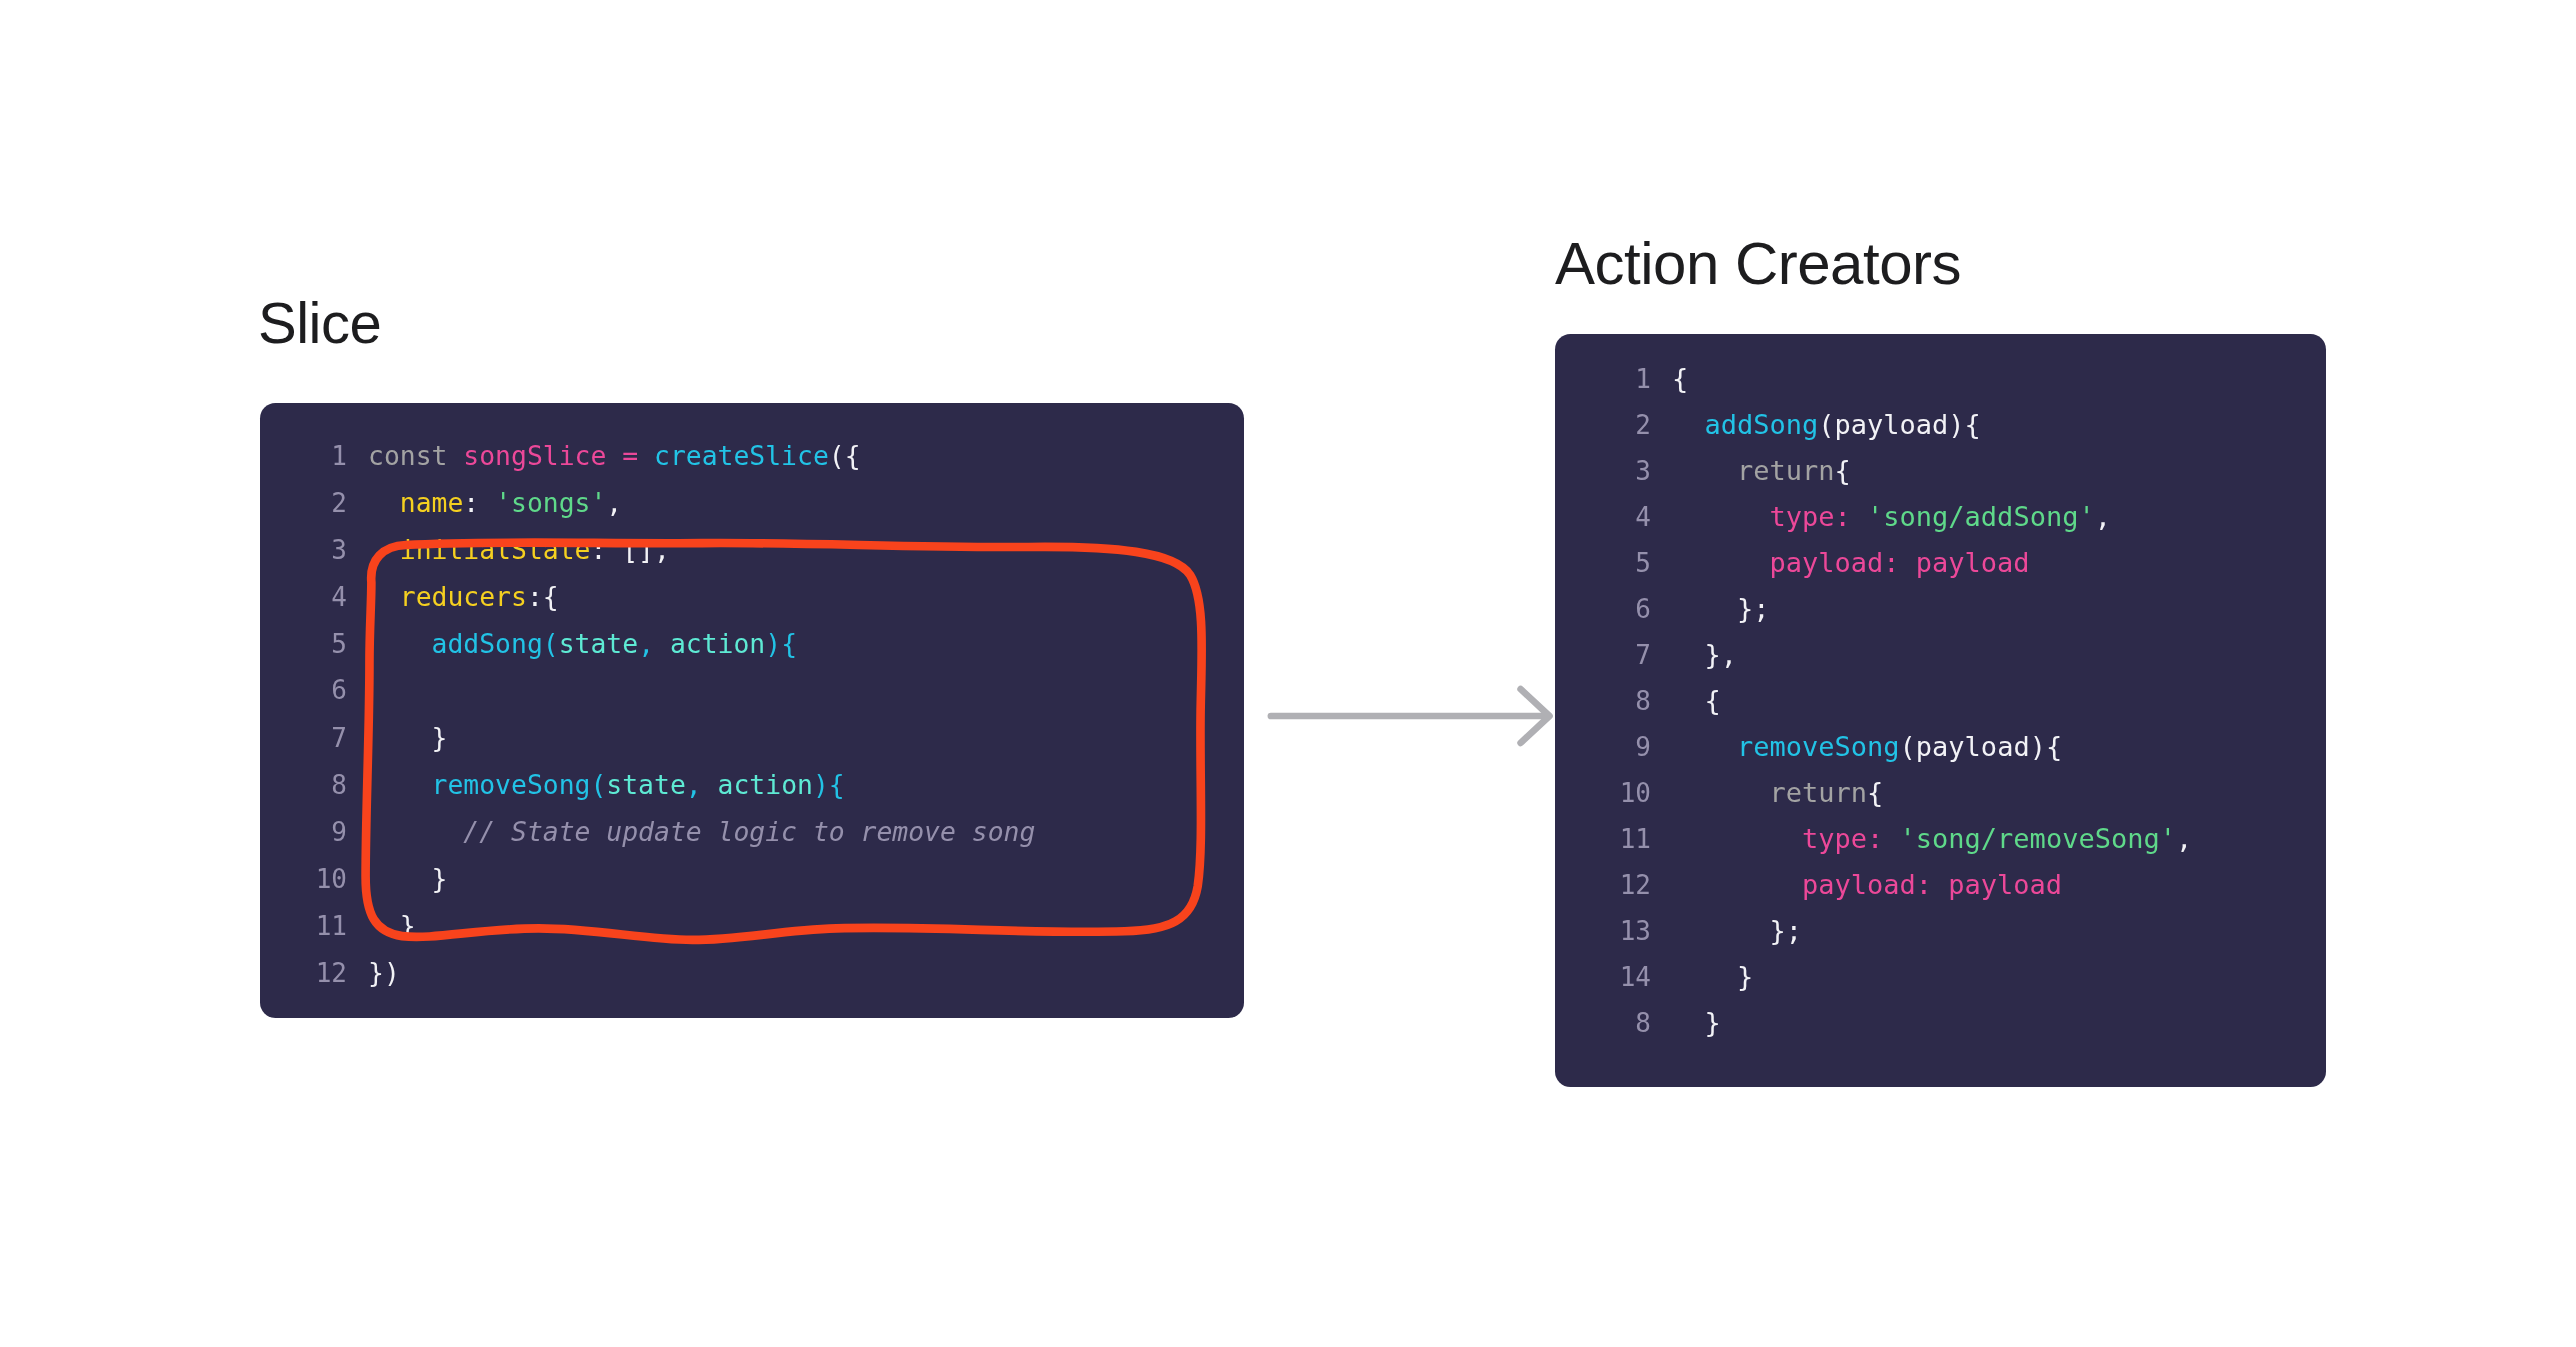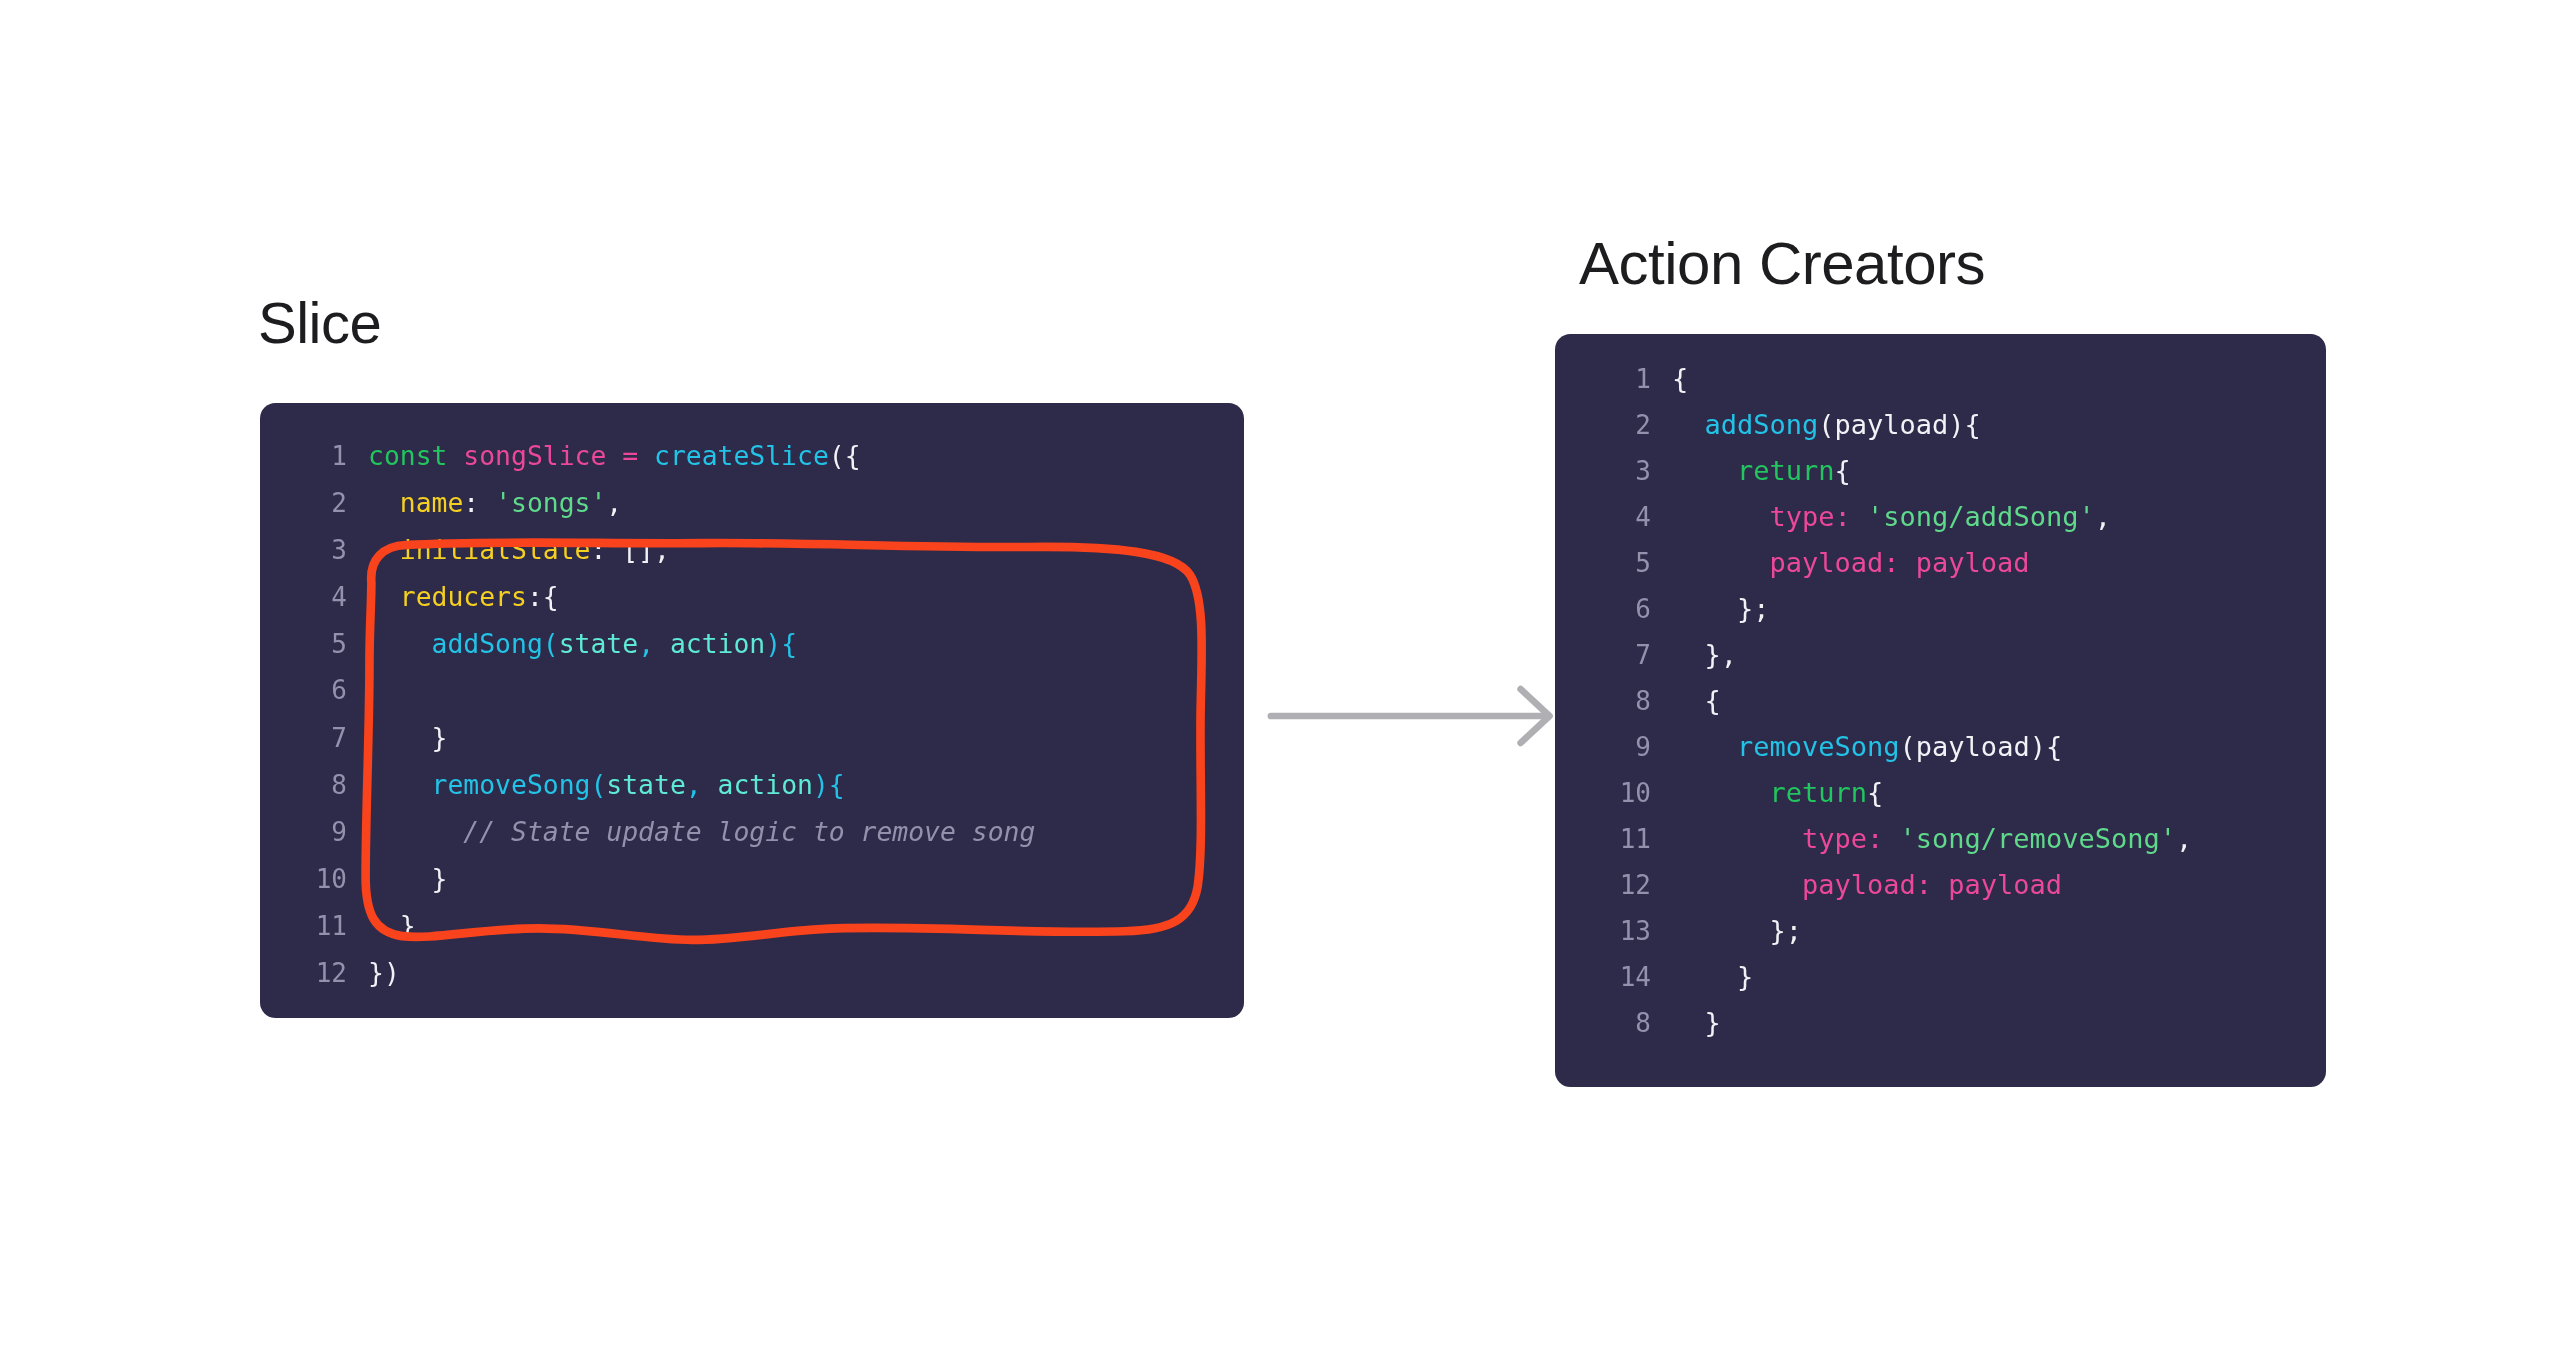--- a/index.html
+++ b/index.html
@@ -34,21 +34,20 @@
   }
   #slice-heading {
     left: 258px;
     top: 294px;
     font-size: 58px;
   }
   #action-creators-heading {
     left: 1555px;
     top: 234px;
     font-size: 60px;
-    margin-left: 24px;
   }
 
   
   .code-panel {
     position: absolute;
     background: #2D2A4A;
     border-radius: 15.4px;
     box-sizing: border-box;
     overflow: hidden;
     font-family: "DejaVu Sans Mono", "Liberation Mono", monospace;
@@ -95,21 +94,21 @@
     flex: 1 1 auto;
     font-size: 27px;
     color: #F2F2F6;
     font-family: "DejaVu Sans Mono", "Liberation Mono", monospace;
     white-space: pre;
   }
   #slice-panel .code-text { font-size: 26.4px; }
   #action-creators-panel .code-text { font-size: 27px; }
 
   
-  .t-kw      { color: #22c55e; }
+  .t-kw      { color: #a3a3a3; }
   .t-fn      { color: #22C3E6; }
   .t-prop    { color: #F5D020; text-align: center; }
   .t-str     { color: #5FD98A; }
   .t-param   { color: #5eead4; }
   .t-plain   { color: #ec4899; }
   .t-comment { color: #9590AC; font-style: italic; }
   .t-punc    { color: #F2F2F6; }
 
   
   #flow-arrow {

